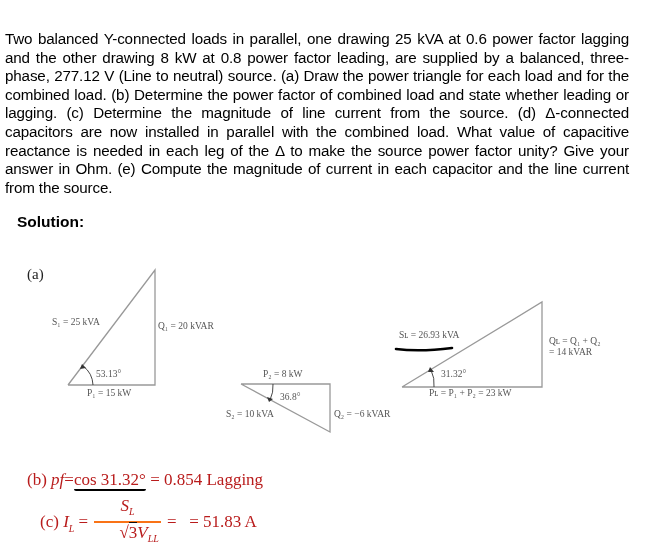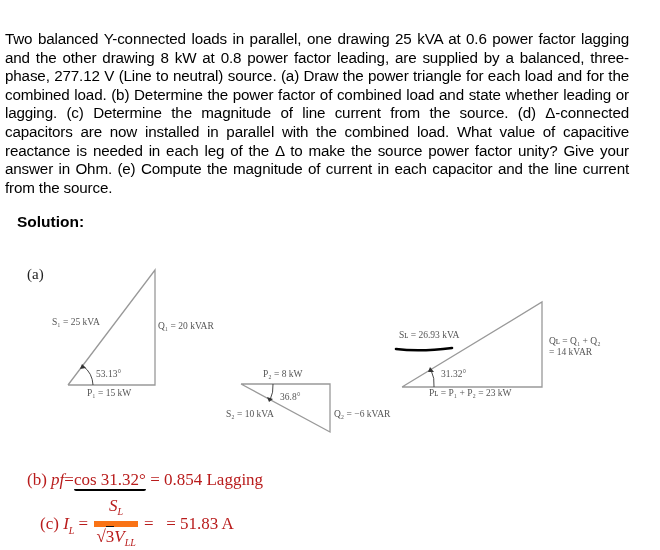--- a/index.html
+++ b/index.html
@@ -19,22 +19,22 @@
   }
   svg.diagram { position: absolute; left: 0; top: 0; }
   .lbl { font-family: "Liberation Serif", serif; font-size: 9.5px; fill: #555; }
   .eq {
     position: absolute; font-family: "Liberation Serif", serif; font-size: 17px; color: #b91c1c;
     white-space: nowrap;
   }
   .eq i { font-style: italic; }
   .u-ink { text-decoration: none; border-bottom: 2.5px solid #000; border-radius: 2px; }
   .frac { display: inline-block; vertical-align: middle; text-align: center; margin: 0 2px; }
-  .frac .num { display: block; border-bottom: 6px solid #f97316; padding: 0 2px; line-height: 18px; }
-  .frac .den { display: block; line-height: 20px; padding: 0 2px; }
+  .frac .num { display: block; border-bottom: 2px solid #f97316; padding: 0 2px; line-height: 18px; }
+  .frac .den { display: block; line-height: 20px; padding: 0 2px; margin-left: 23px; }
   sub.sm { font-size: 10px; }
   sup.sm { font-size: 10px; }
 </style>
 </head>
 <body>
 
 <div class="problem">Two balanced Y-connected loads in parallel, one drawing 25 kVA at 0.6 power factor lagging and the other drawing 8 kW at 0.8 power factor leading, are supplied by a balanced, three-phase, 277.12 V (Line to neutral) source. (a) Draw the power triangle for each load and for the combined load. (b) Determine the power factor of combined load and state whether leading or lagging. (c) Determine the magnitude of line current from the source. (d) Δ-connected capacitors are now installed in parallel with the combined load. What value of capacitive reactance is needed in each leg of the Δ to make the source power factor unity? Give your answer in Ohm. (e) Compute the magnitude of current in each capacitor and the line current from the source.</div>
 
 <div class="solution-title">Solution:</div>
 <div class="part-a">(a)</div>

